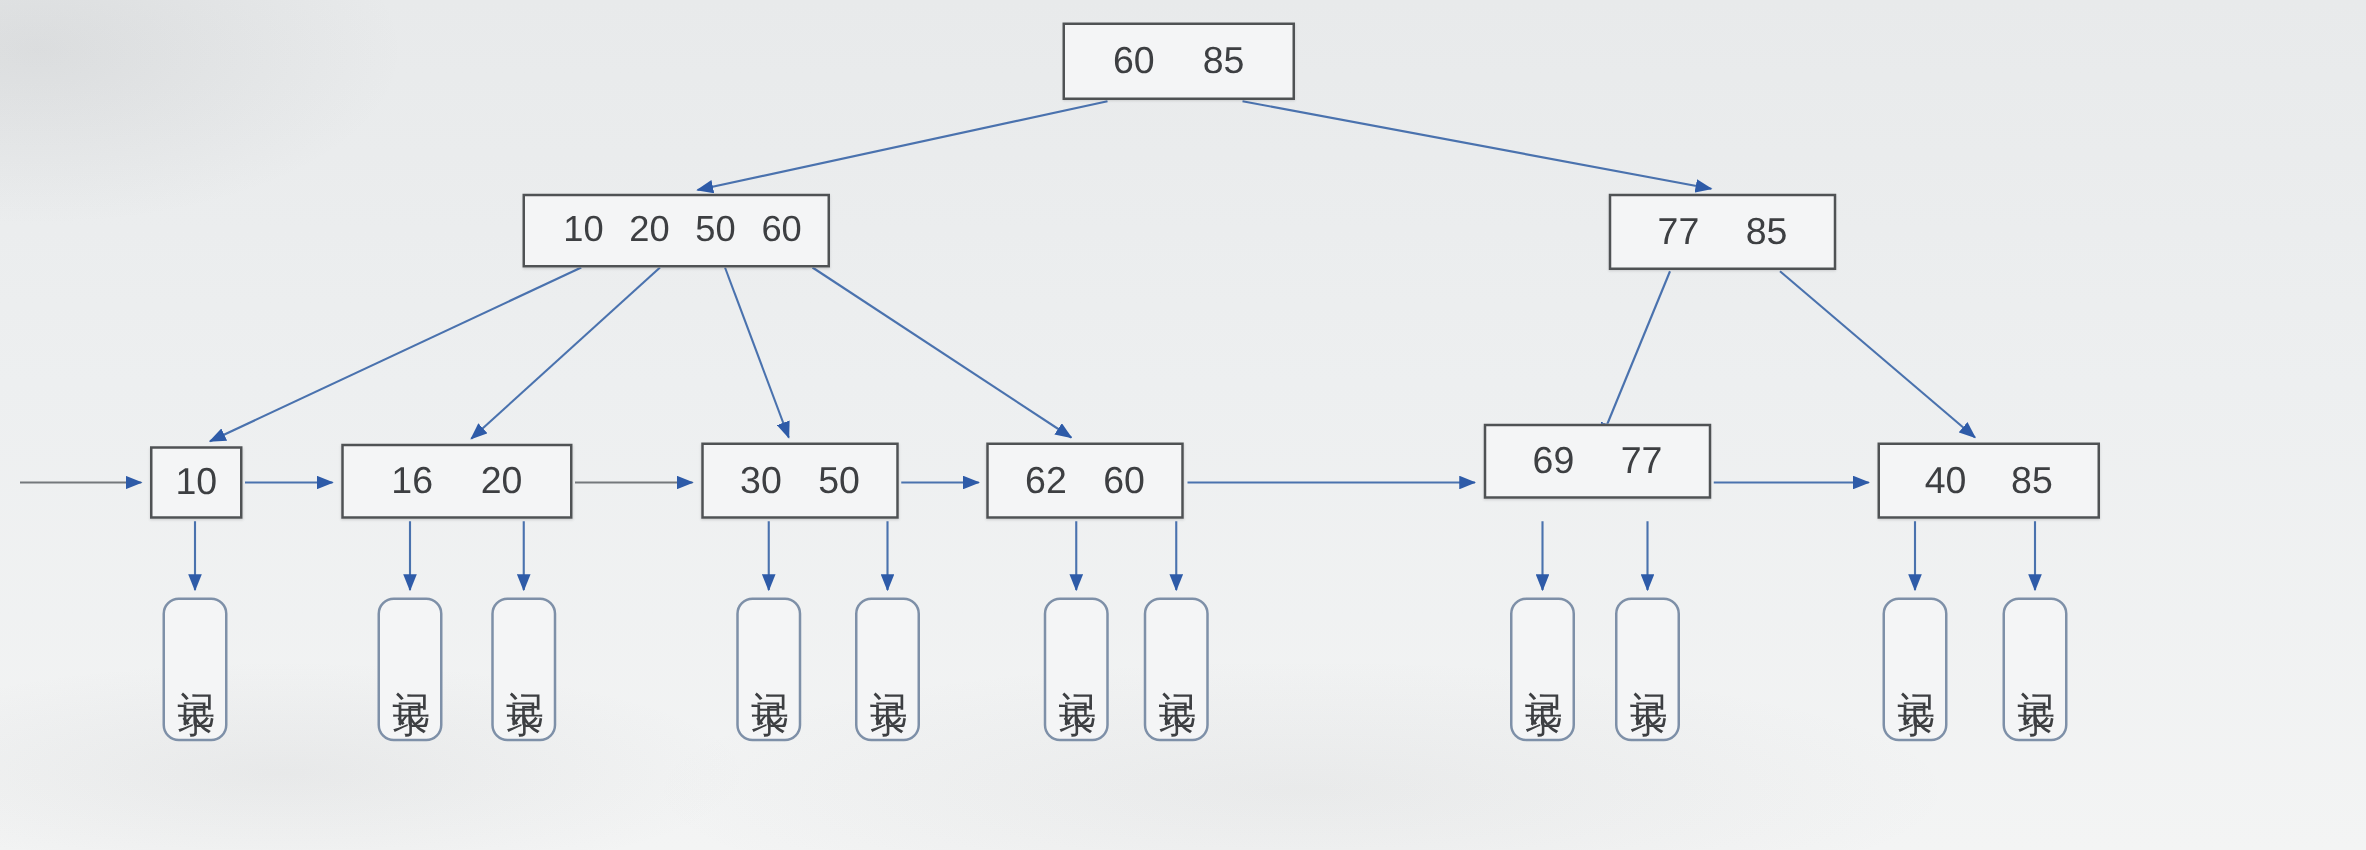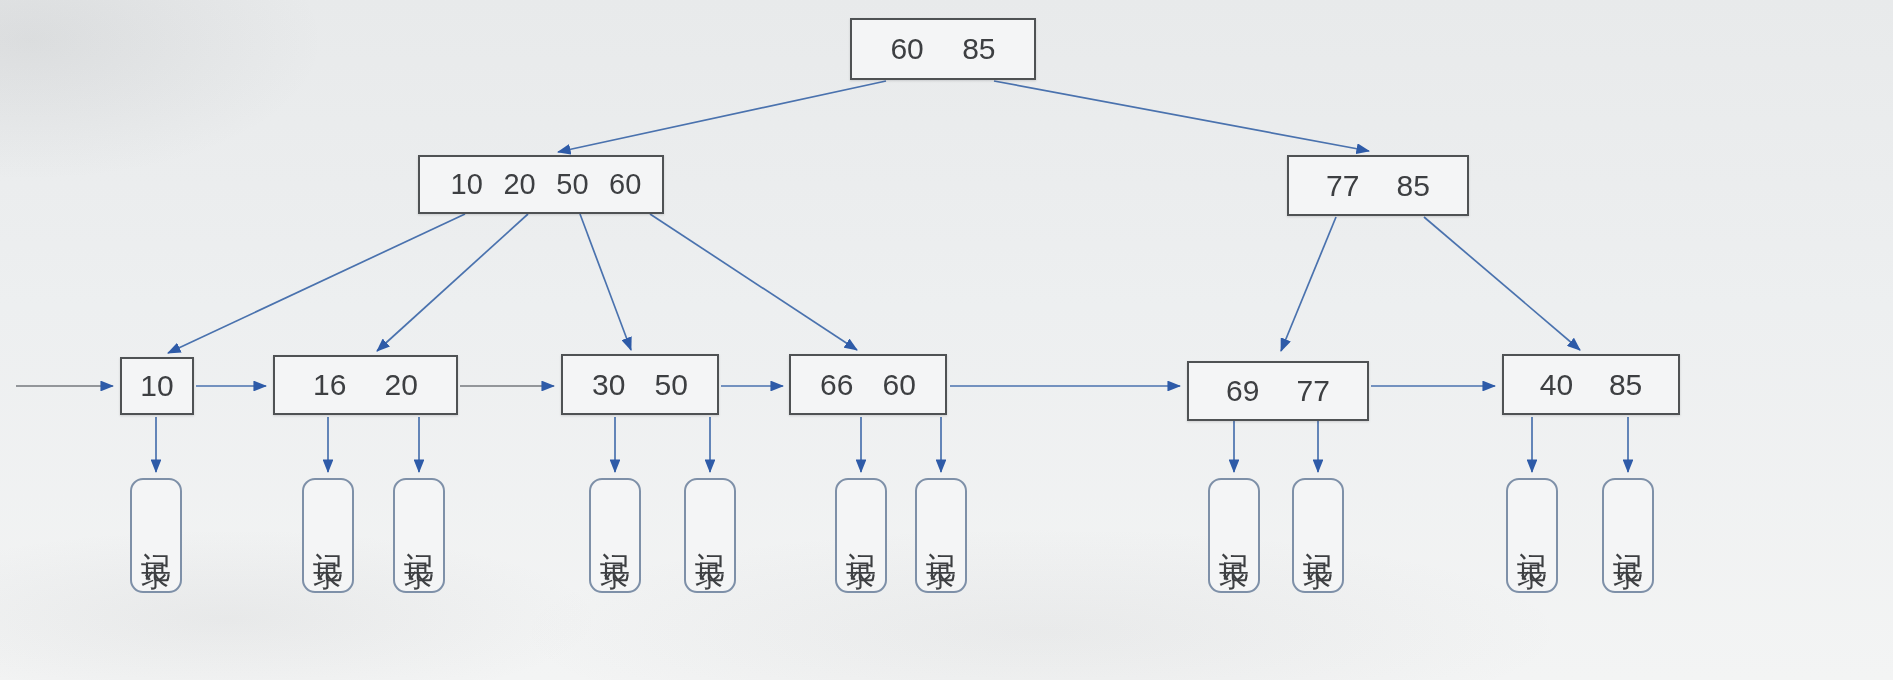--- a/index.html
+++ b/index.html
@@ -113,25 +113,25 @@
     <span class="key">16</span>
     <span class="key">20</span>
   </div>
 
   <div class="node" style="left:561px;top:354px;width:158px;height:61px">
     <span class="key">30</span>
     <span class="key">50</span>
   </div>
 
   <div class="node" style="left:789px;top:354px;width:158px;height:61px">
-    <span class="key">66</span>
+    <span class="key">62</span>
     <span class="key">60</span>
   </div>
 
-  <div class="node" style="left:1187px;top:361px;width:182px;height:60px">
+  <div class="node" style="left:1187px;top:339px;width:182px;height:60px">
     <span class="key">69</span>
     <span class="key">77</span>
   </div>
 
   <div class="node" style="left:1502px;top:354px;width:178px;height:61px">
     <span class="key">40</span>
     <span class="key">85</span>
   </div>
 
   <div class="record" style="left:130px">

